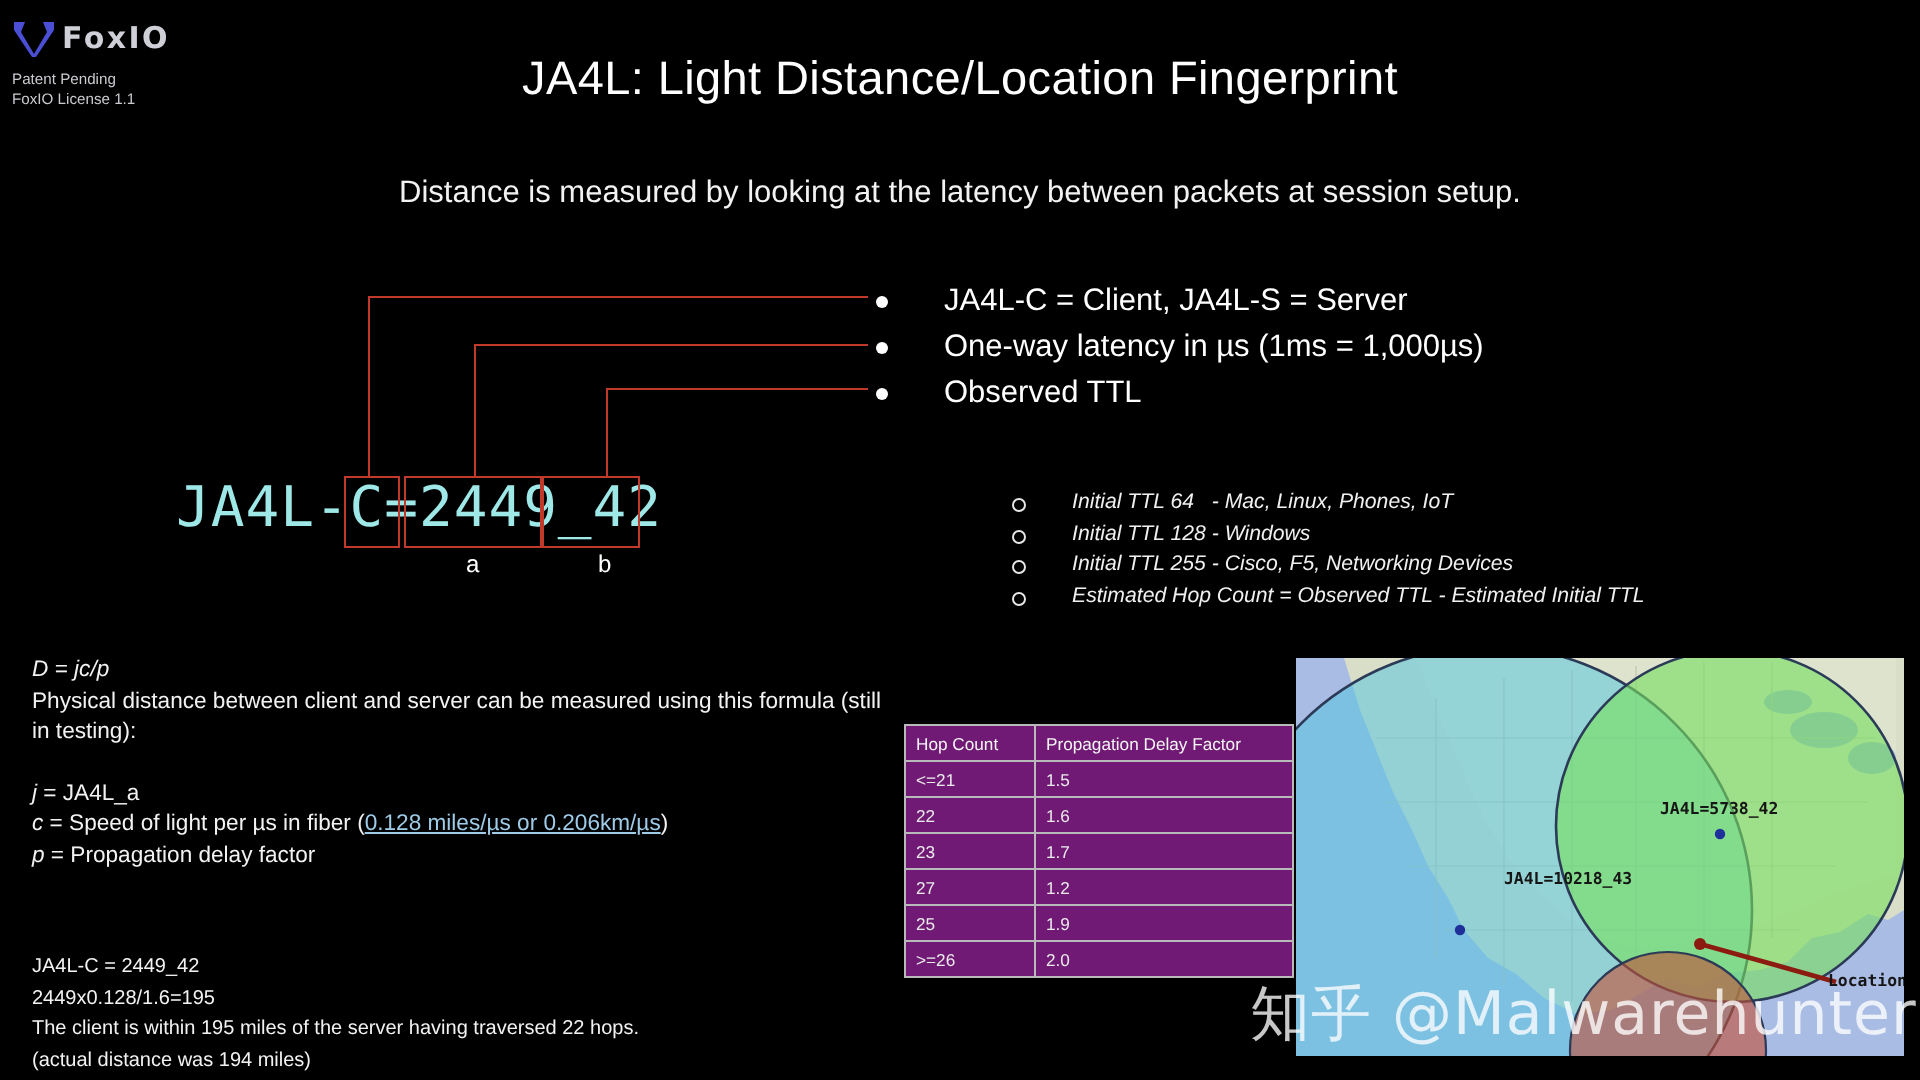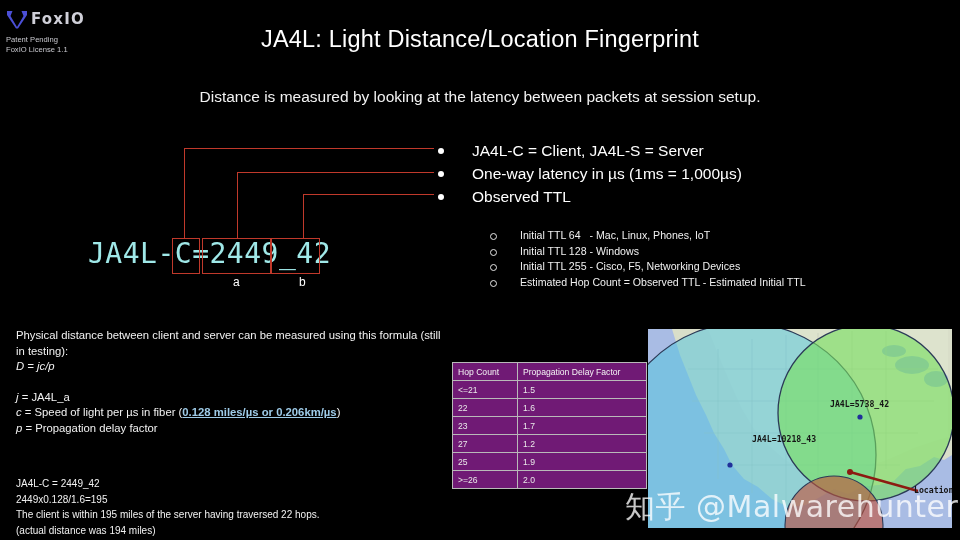--- a/index.html
+++ b/index.html
@@ -35,33 +35,33 @@
 
   
   .bul{position:absolute;left:432px;top:139px;width:430px;}
   .bul li{list-style:none;position:relative;font-size:15.5px;
     line-height:23px;color:#fff;padding-left:40px;margin:0;}
   .bul li .dot{position:absolute;left:6px;top:9px;width:6px;height:6px;
     border-radius:50%;background:#fff;}
   .bul ul{margin:0;padding:0;}
 
   .subbul{position:absolute;left:482px;top:228px;width:420px;}
-  .subbul ul{margin:0;padding:0;}
+  .subbul ul{margin:16px;padding:0;font-style:italic;}
   .subbul li{list-style:none;position:relative;font-size:10.6px;
     line-height:15.6px;color:#f0f0f0;padding-left:38px;margin:0;
     white-space:pre;}
   .subbul li .odot{position:absolute;left:8px;top:5px;width:5px;height:5px;
     border-radius:50%;border:1px solid #e6e6e6;background:transparent;}
 
   
   .prose{position:absolute;left:16px;top:328px;width:430px;
     font-size:11.3px;line-height:15.6px;color:#f2f2f2;}
   .prose .it{font-style:italic;}
   .prose .gap{height:15px;}
-  .lnk{color:#9ecbe8;text-decoration:underline;font-weight:bold;}
+  .lnk{color:#9ecbe8;text-decoration:underline;}
 
   .prose2{position:absolute;left:16px;top:440px;width:430px;
     font-size:10px;line-height:15.6px;color:#f2f2f2;margin-top:36px;}
 
   
   .tbl{position:absolute;left:452px;top:362px;border-collapse:collapse;
     background:#701a75;}
   .tbl td,.tbl th{border:1px solid #b9b9b9;padding:2px 5px;
     font-size:8.6px;color:#eaeaea;text-align:left;font-weight:normal;
     height:13px;}
@@ -134,22 +134,22 @@
   <div class="subbul">
     <ul>
       <li><span class="odot"></span><span>Initial TTL 64   - Mac, Linux, Phones, IoT</span></li>
       <li><span class="odot"></span><span>Initial TTL 128 - Windows</span></li>
       <li><span class="odot"></span><span>Initial TTL 255 - Cisco, F5, Networking Devices</span></li>
       <li><span class="odot"></span><span>Estimated Hop Count = Observed TTL - Estimated Initial TTL</span></li>
     </ul>
   </div>
 
   <div class="prose">
+    <div><span class="it">D</span><span class="it"> = jc/p</span></div>
     <div>Physical distance between client and server can be measured using this formula (still in testing):</div>
-    <div><span class="it">D</span><span class="it"> = jc/p</span></div>
     <div class="gap"></div>
     <div><span class="it">j</span><span> = JA4L_a</span></div>
     <div><span class="it">c</span><span> = Speed of light per µs in fiber (</span><a class="lnk" href="#">0.128 miles/µs or 0.206km/µs</a><span>)</span></div>
     <div><span class="it">p</span><span> = Propagation delay factor</span></div>
   </div>
 
   <div class="prose2">
     <div>JA4L-C = 2449_42</div>
     <div class="gap"></div>
     <div>2449x0.128/1.6=195</div>

